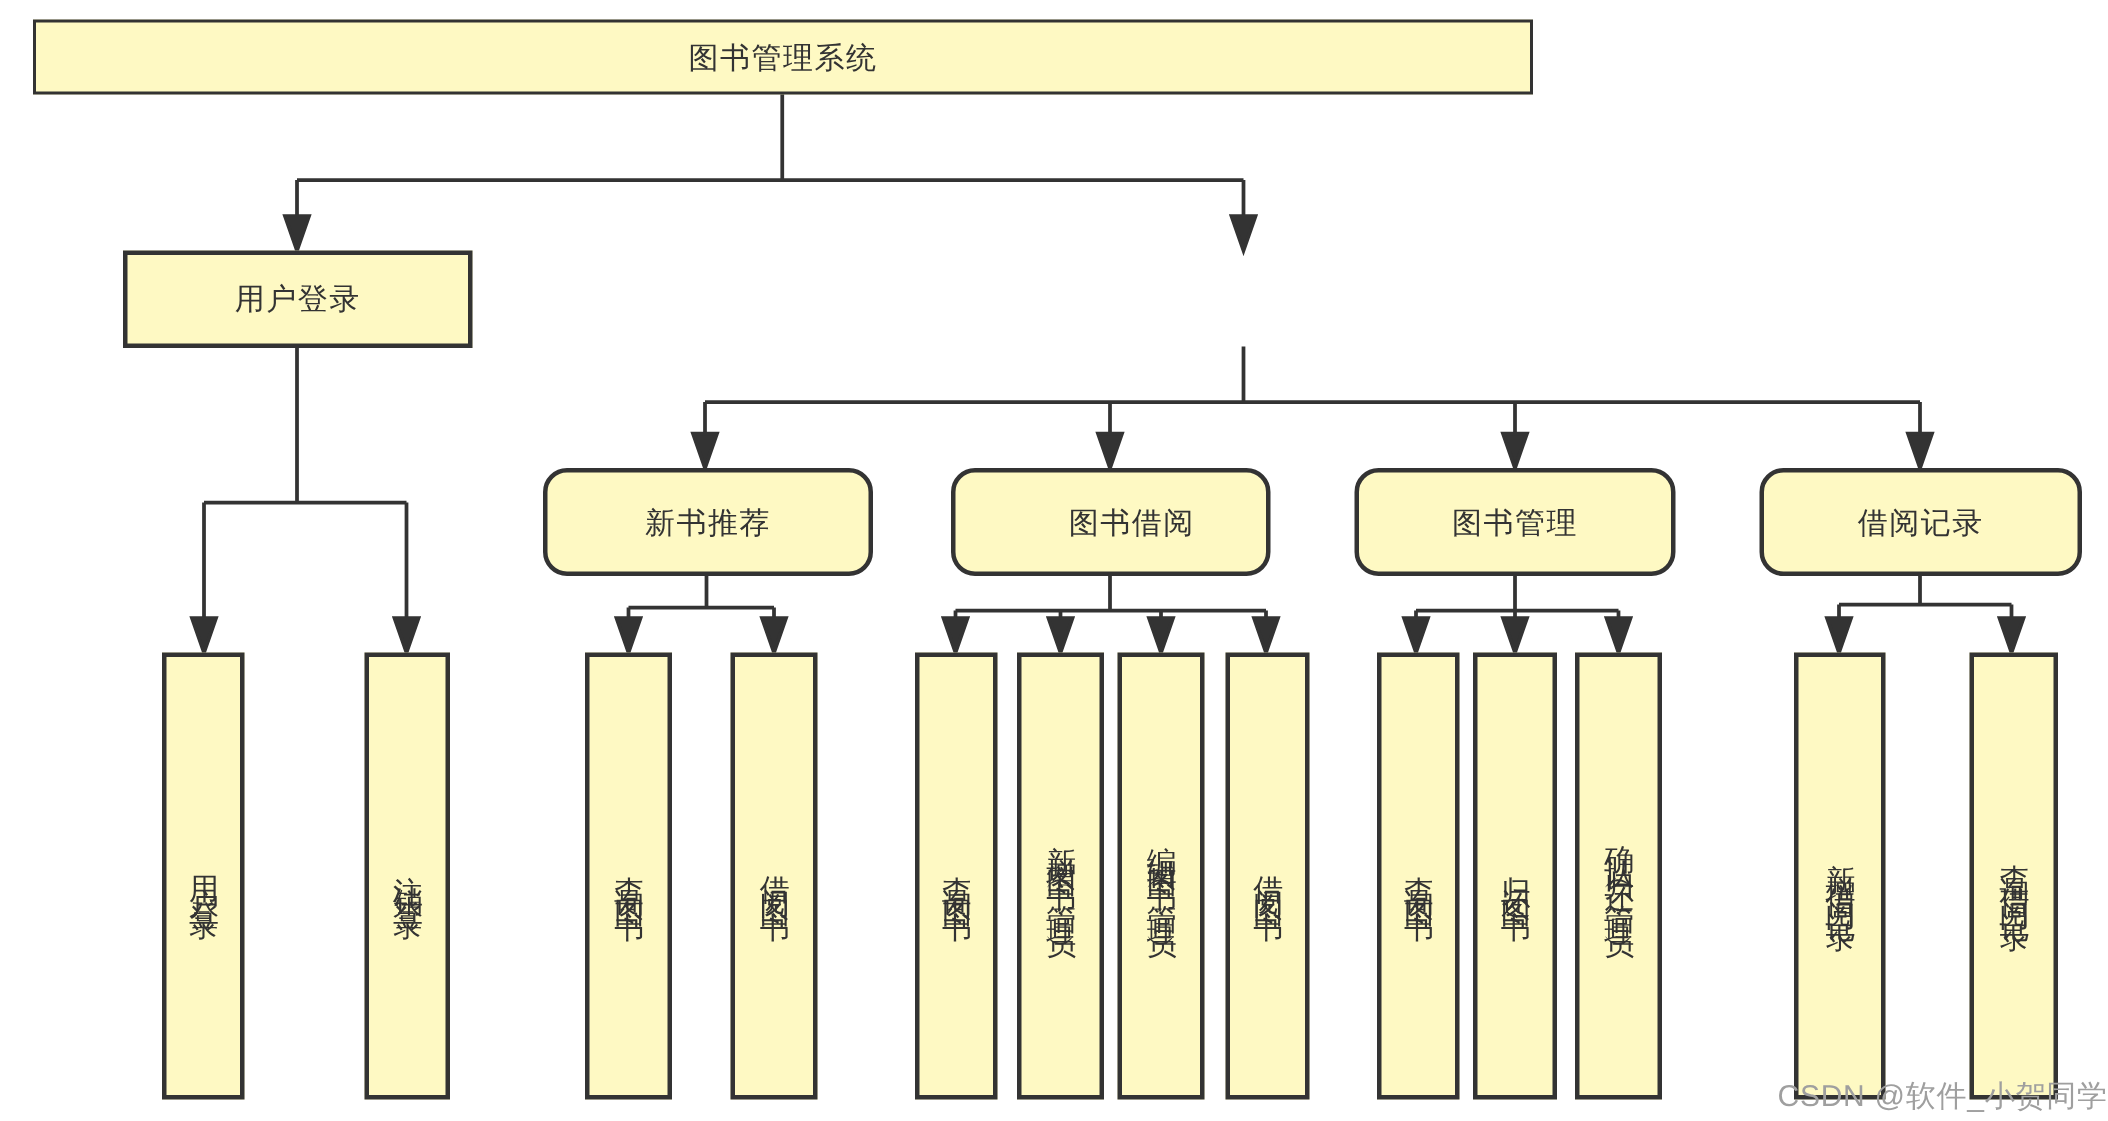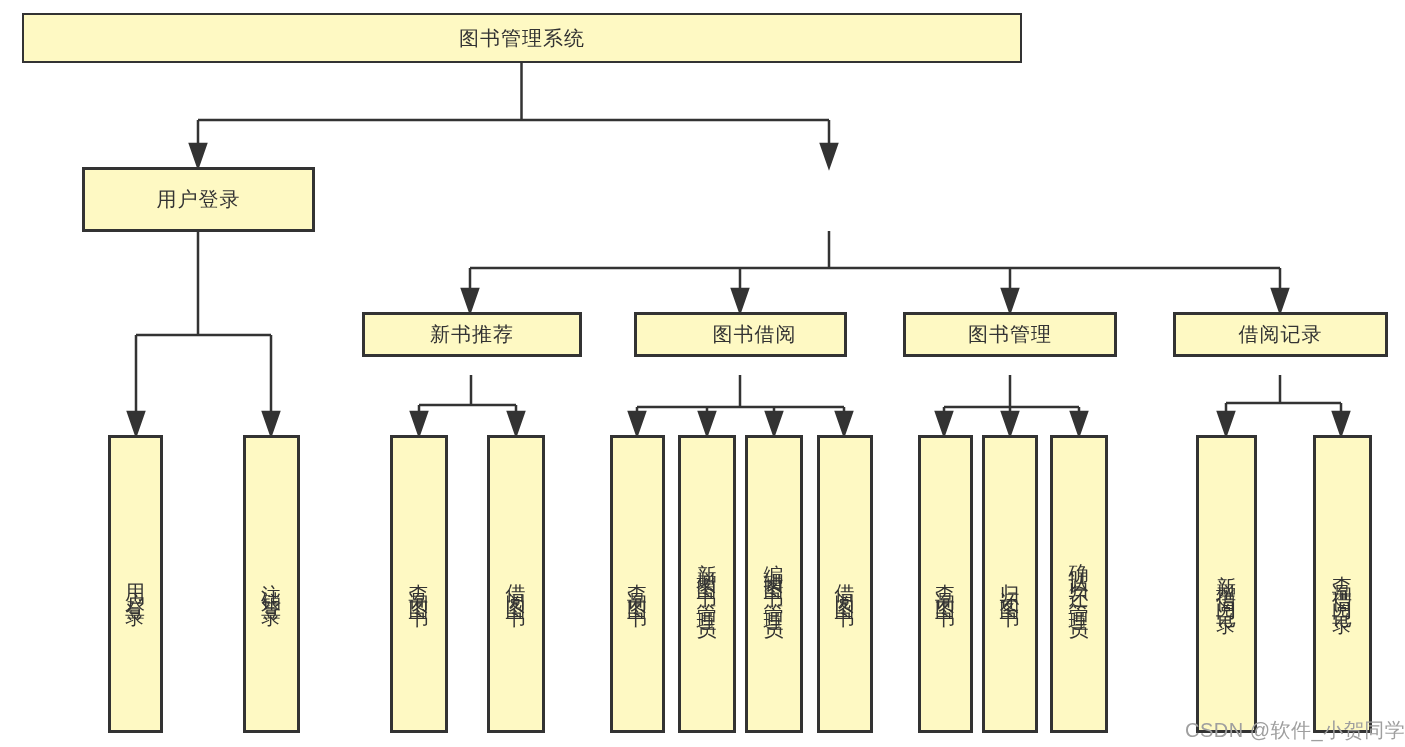--- a/index.html
+++ b/index.html
@@ -17,21 +17,21 @@
     border:3px solid #333333;
     background:#fef9c3;
     color:#333333;
     display:flex;align-items:center;justify-content:center;
     font-size:20px;letter-spacing:1px;
     z-index:1;
     text-align:center;
   }
   .node.root{border-width:2px;height:50px;}
   .node.l2{height:65px;top:167px;}
-  .node.l3{height:45px;top:312px;}
+  .node.l3{height:72px;top:312px;border-radius:16px;}
   .node.leaf{
     top:435px;height:298px;
     writing-mode:vertical-rl;
     text-orientation:mixed;
     letter-spacing:8px;
     font-size:20px;
     line-height:1;
   }
   .watermark{
     position:absolute;left:1185px;top:717px;z-index:3;

